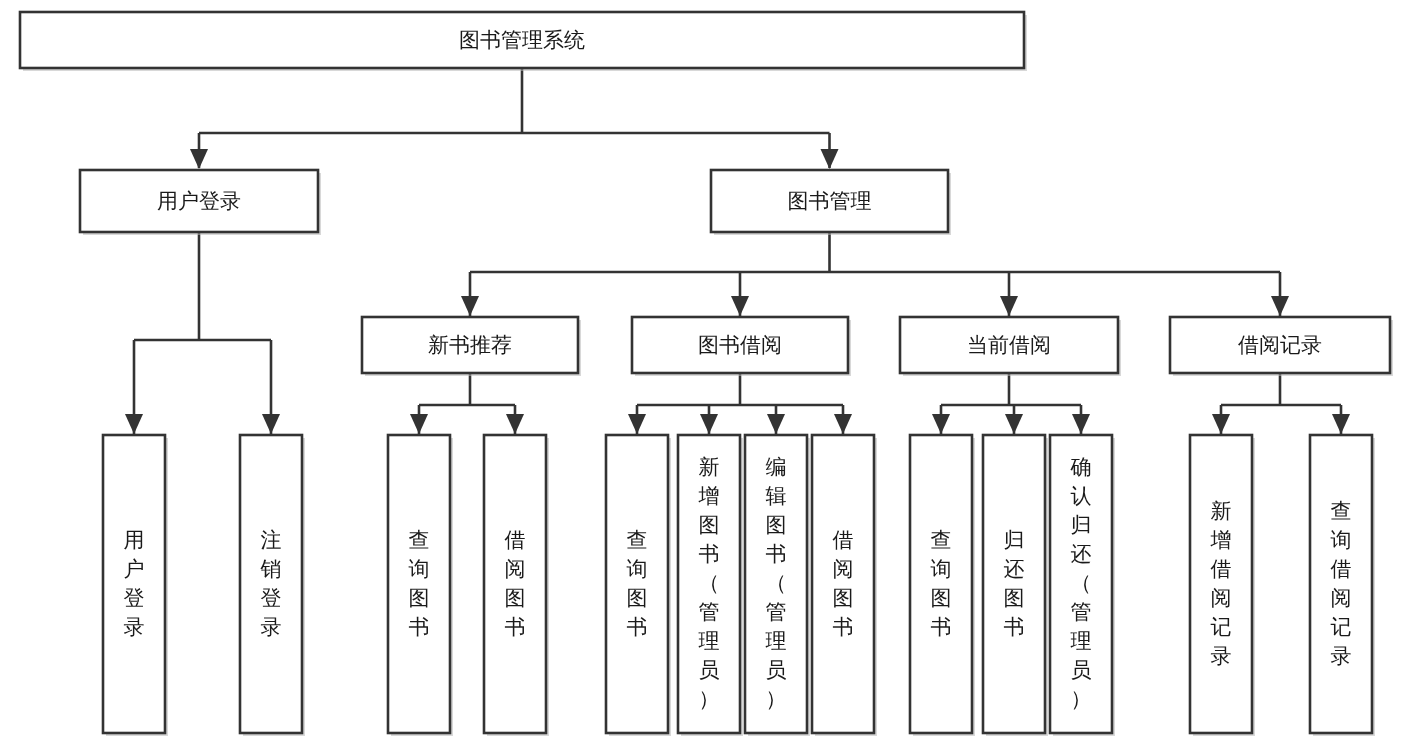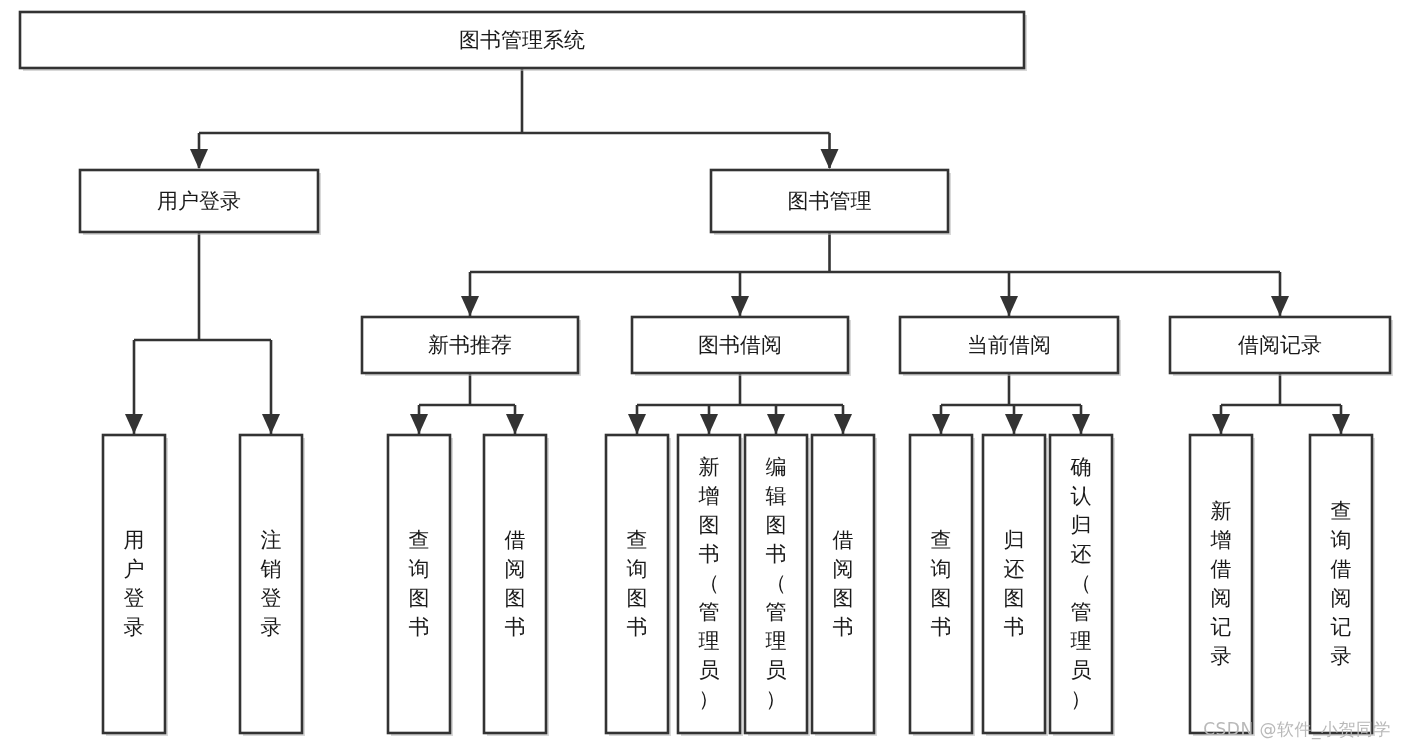--- a/index.html
+++ b/index.html
@@ -284,14 +284,13 @@
           <rect x="1310" y="435" width="62" height="298" class="node-box"></rect>
           <text x="1341" y="511.5" class="leaf-label-char">查</text>
           <text x="1341" y="540.5" class="leaf-label-char">询</text>
           <text x="1341" y="569.5" class="leaf-label-char">借</text>
           <text x="1341" y="598.5" class="leaf-label-char">阅</text>
           <text x="1341" y="627.5" class="leaf-label-char">记</text>
           <text x="1341" y="656.5" class="leaf-label-char">录</text>
         </g>
       </g>
   </svg>
-  <div class="watermark-text">CSDN @软件_小贺同学</div>
 </div>
 
 </body></html>

